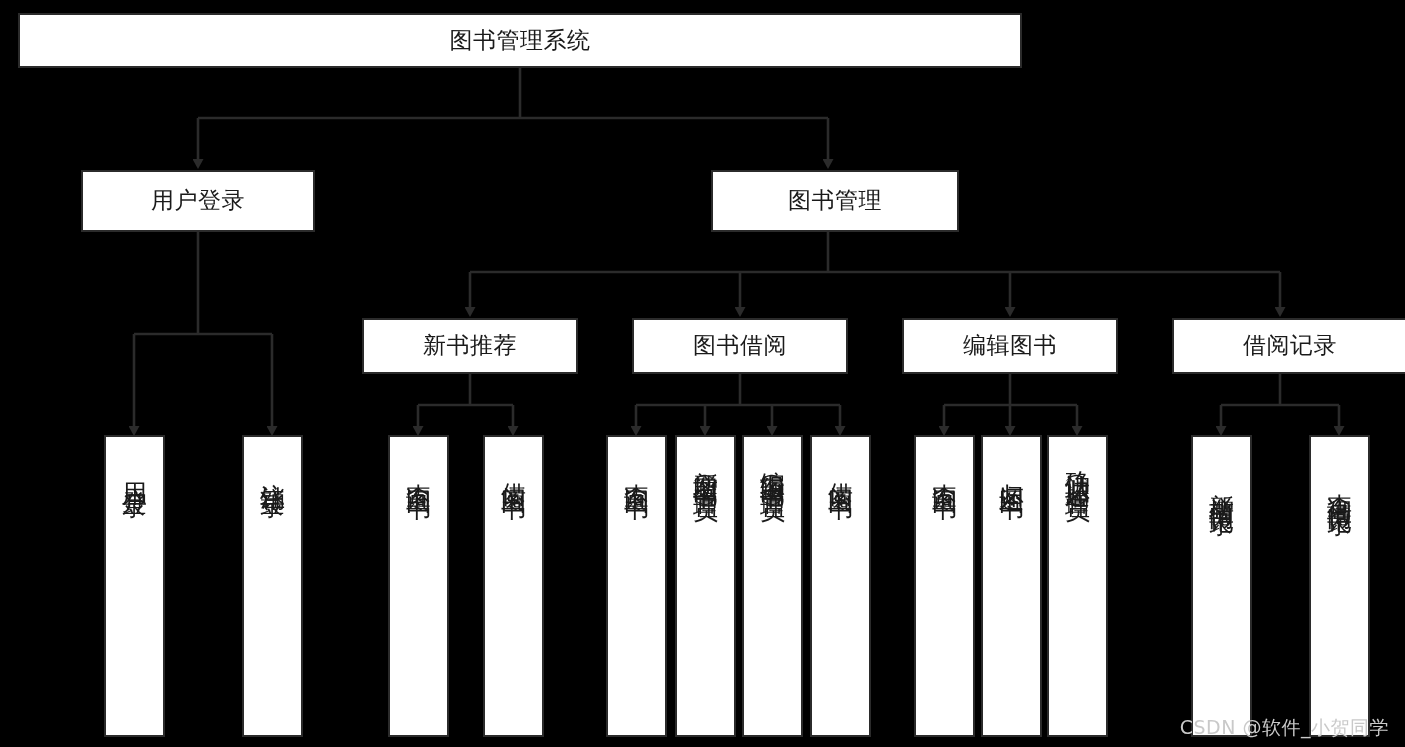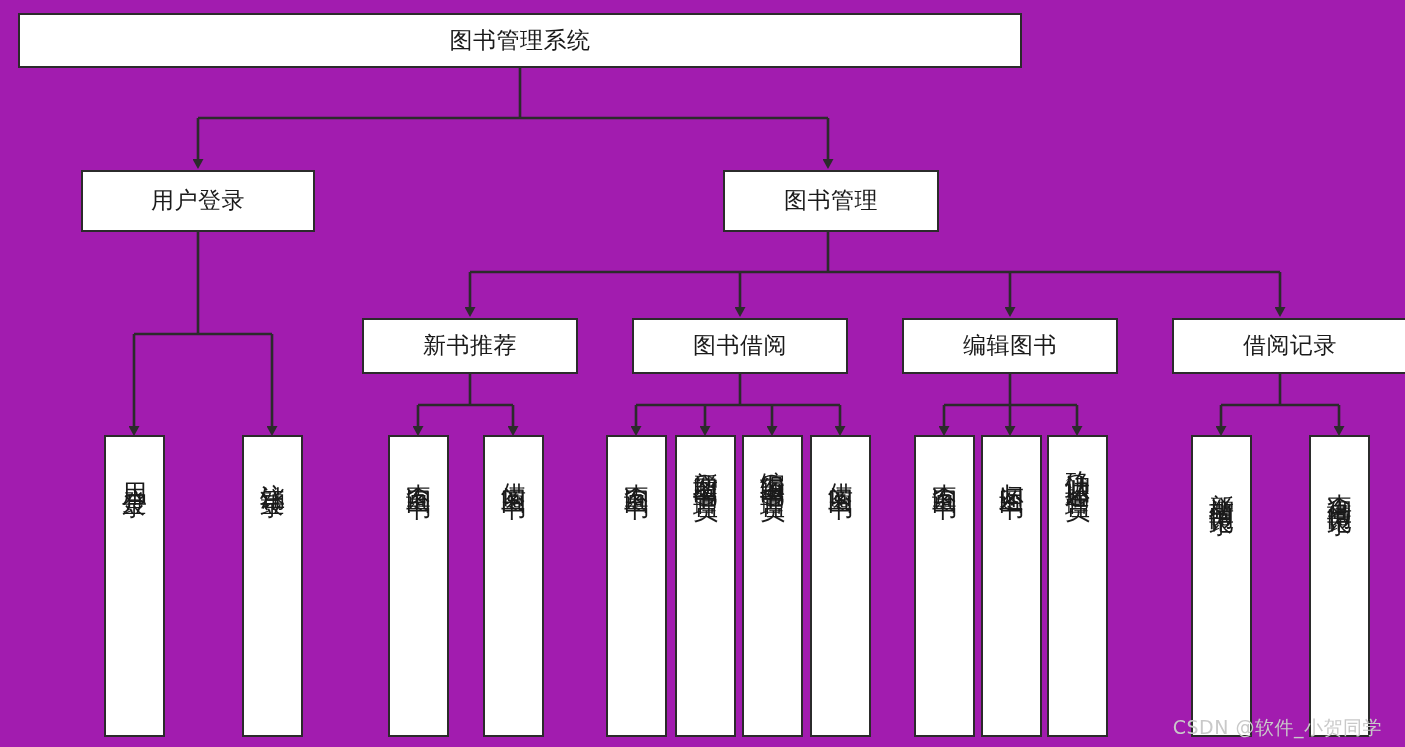--- a/index.html
+++ b/index.html
@@ -8,21 +8,21 @@
     padding: 0;
     background: #ffffff;
   }
   body {
     font-family: "DejaVu Sans", "Liberation Sans", sans-serif;
   }
   #diagram-root {
     position: relative;
     width: 1405px;
     height: 747px;
-    background: #a21caf;
+    background: #000000;
     overflow: hidden;
   }
   #diagram-svg {
     position: absolute;
     left: 0;
     top: 0;
     width: 1405px;
     height: 747px;
   }
   .node {
@@ -55,21 +55,21 @@
   }
   .node.vertical .node-label {
     writing-mode: vertical-rl;
     text-orientation: upright;
     font-size: 25px;
     letter-spacing: 4px;
     line-height: 1;
   }
   .watermark {
     position: absolute;
-    right: 23px;
+    right: 16px;
     bottom: 6px;
     font-size: 19px;
     color: #c9c9c9;
     z-index: 5;
     white-space: nowrap;
     letter-spacing: 0.5px;
   }
 </style>
 </head>
 <body>
@@ -127,21 +127,21 @@
     </g>
   </svg>
 
   <div class="node root horizontal" style="left:18px; top:13px; width:1004px; height:55px;">
     <span class="node-label">图书管理系统</span>
   </div>
 
   <div class="node horizontal" style="left:81px; top:170px; width:234px; height:62px;">
     <span class="node-label">用户登录</span>
   </div>
-  <div class="node horizontal" style="left:711px; top:170px; width:216px; height:62px;margin-left:12px;">
+  <div class="node horizontal" style="left:711px; top:170px; width:248px; height:62px;">
     <span class="node-label">图书管理</span>
   </div>
 
   <div class="node horizontal" style="left:632px; top:318px; width:216px; height:56px;">
     <span class="node-label">图书借阅</span>
   </div>
   <div class="node horizontal" style="left:362px; top:318px; width:216px; height:56px;">
     <span class="node-label">新书推荐</span>
   </div>
   <div class="node horizontal" style="left:902px; top:318px; width:216px; height:56px;">

